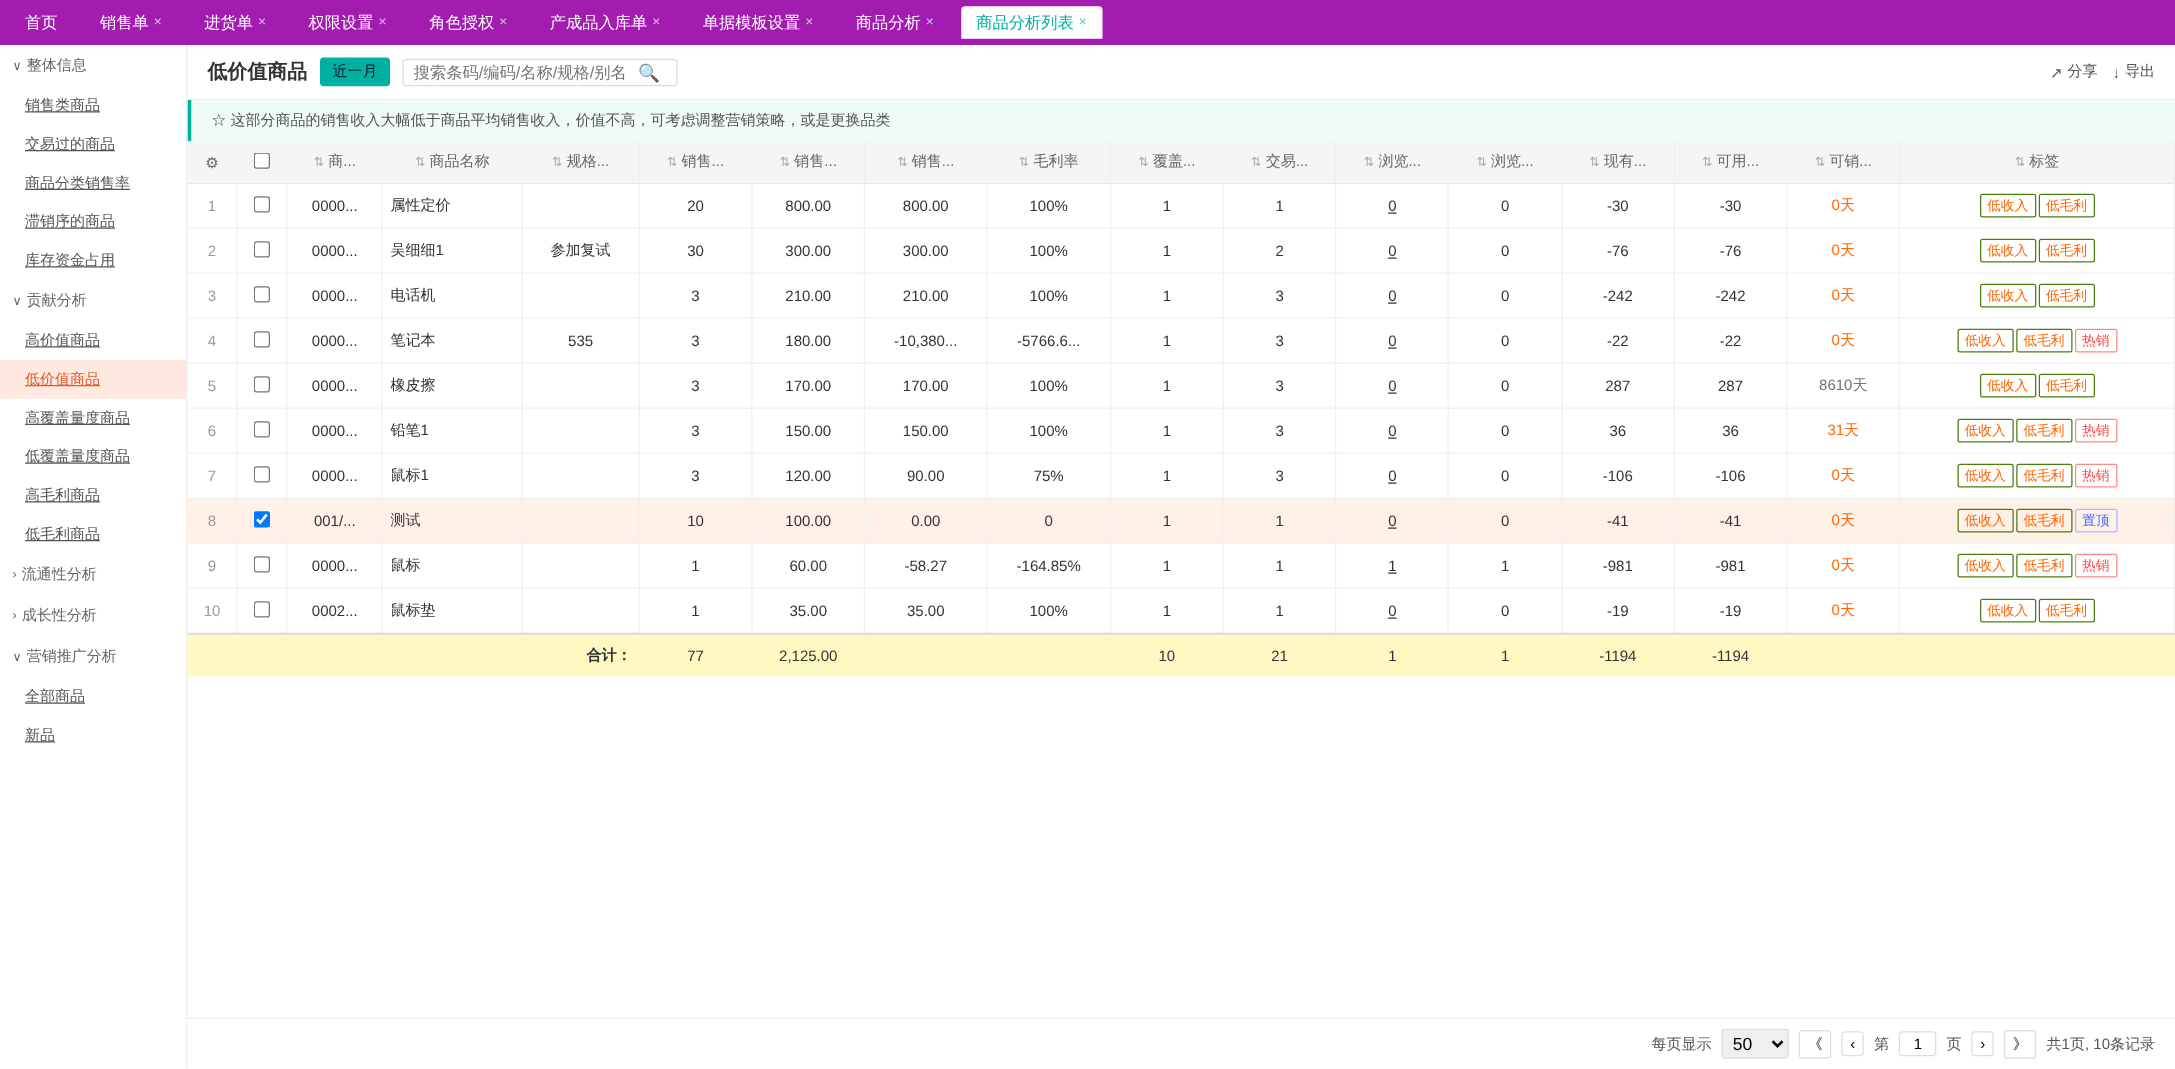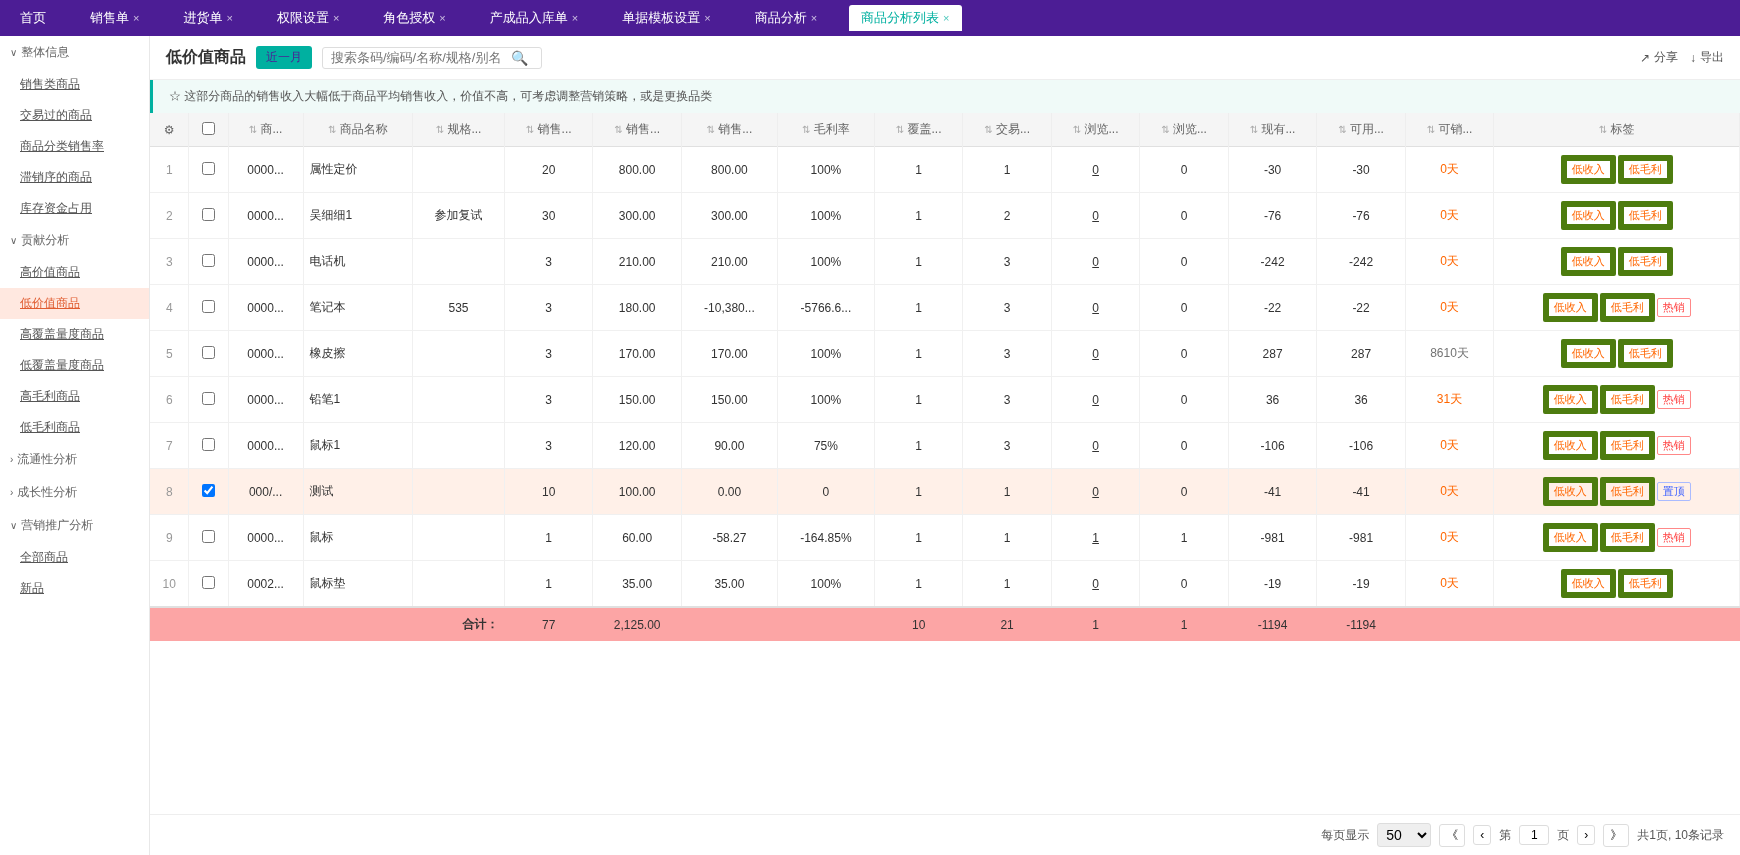--- a/index.html
+++ b/index.html
@@ -1,25 +1,25 @@
 <!DOCTYPE html>
 <html><head>
   <meta charset="utf-8">
   <style>
     * { box-sizing: border-box; margin: 0; padding: 0; }
     body { font-family: 'Microsoft YaHei', Arial, sans-serif; font-size: 12px; background: #f5f5f5; color: #333; }
 
     
     .top-nav {
-      background: #4c1d95;
+      background: #a21caf;
       display: flex;
       align-items: center;
       height: 36px;
       padding: 0 8px;
-      gap: 20px;
+      gap: 10px;
     }
     .nav-item {
       color: #fff;
       padding: 4px 12px;
       cursor: pointer;
       white-space: nowrap;
       border-radius: 3px 3px 0 0;
       font-size: 13px;
       display: flex;
       align-items: center;
@@ -78,21 +78,21 @@
       border-bottom: 1px solid #eee;
       gap: 10px;
     }
     .page-title {
       font-size: 16px;
       font-weight: bold;
       color: #333;
     }
     .period-btn {
       background: #00b0a0;
-      color: #4c1d95;
+      color: #0f172a;
       border: none;
       border-radius: 3px;
       padding: 3px 10px;
       font-size: 12px;
       cursor: pointer;
     }
     .search-box {
       display: flex;
       align-items: center;
       border: 1px solid #ddd;
@@ -169,32 +169,32 @@
       white-space: nowrap;
     }
     tbody td.left { text-align: left; }
     .tag {
       display: inline-block;
       padding: 1px 5px;
       border-radius: 2px;
       font-size: 11px;
       margin: 1px;
     }
-    .tag-orange { color: #ff6600; border: 6px solid #4d7c0f; }
+    .tag-orange { color: #ff6600; border: 1px solid #4d7c0f; }
     .tag-red { color: #ff4444; border: 1px solid #ff8888; }
     .tag-blue { color: #4466ff; border: 1px solid #aabbff; }
     .underline-link { text-decoration: underline; color: #333; cursor: pointer; }
     .row-num { color: #999; }
     .highlight-row { background: #fff0e8 !important; }
     input[type="checkbox"] { cursor: pointer; }
 
     
     .table-footer {
       border-top: 2px solid #e0e0e0;
-      background: #fca5a5;
+      background: #fef9c3;
     }
     .table-footer td {
       padding: 8px 6px;
       text-align: center;
       font-weight: 500;
     }
 
     
     .pagination-bar {
       display: flex;
@@ -441,21 +441,21 @@
               <td><span class="underline-link">0</span></td>
               <td>0</td>
               <td>-106</td>
               <td>-106</td>
               <td style="color: rgb(255, 102, 0);">0天</td>
               <td><span class="tag tag-orange">低收入</span><span class="tag tag-orange">低毛利</span><span class="tag tag-red">热销</span></td>
             </tr>
             <tr class="highlight-row">
               <td class="row-num">8</td>
               <td><input type="checkbox" checked="" style=""></td>
-              <td>000/...</td>
+              <td>001/...</td>
               <td class="left">测试</td>
               <td></td>
               <td>10</td>
               <td>100.00</td>
               <td>0.00</td>
               <td>0</td>
               <td>1</td>
               <td>1</td>
               <td><span class="underline-link">0</span></td>
               <td>0</td>

